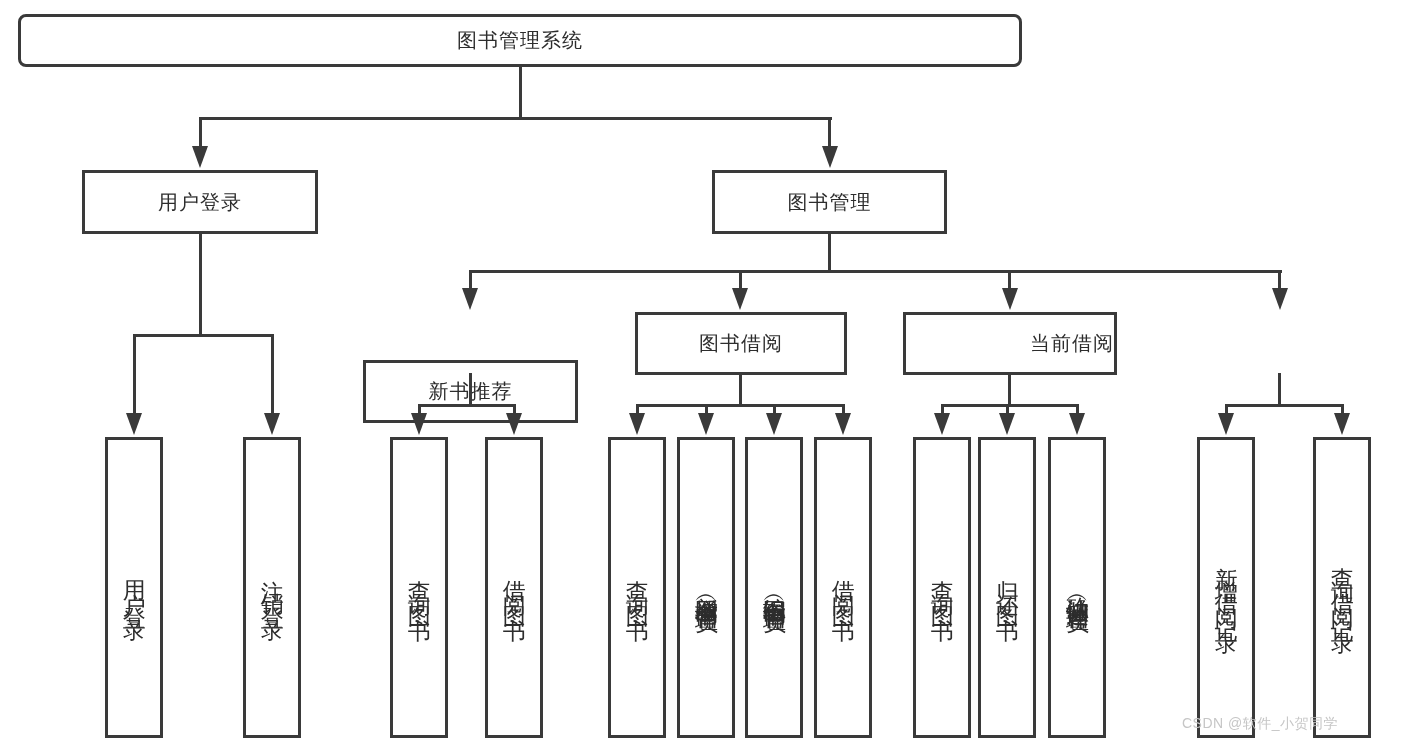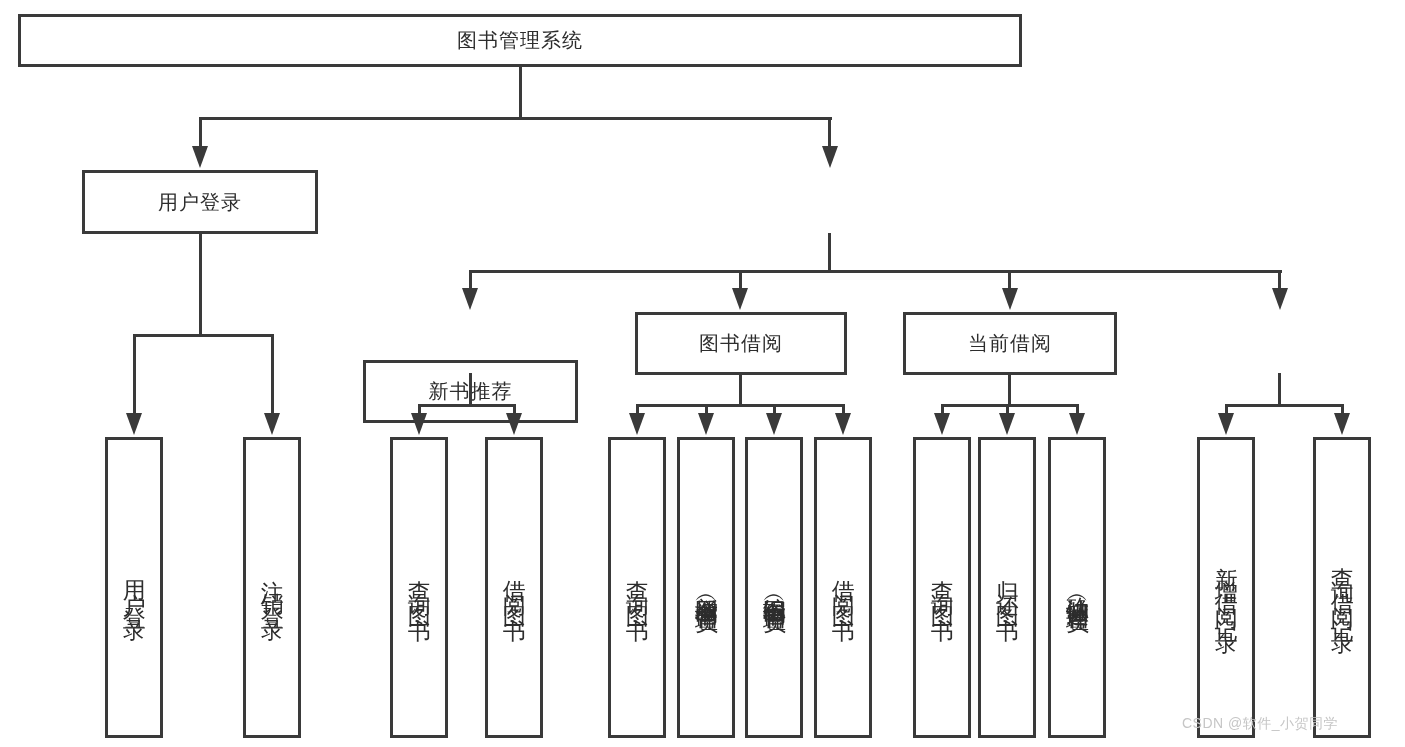--- a/index.html
+++ b/index.html
@@ -61,35 +61,38 @@
     color:var(--watermark);
     z-index:6;
     white-space:nowrap;
   }
 </style>
 </head>
 <body>
 
 <div id="stage">
 
-  <div class="box" style="left:18px;top:14px;width:1004px;height:53px;">
+  <div class="box" style="left:18px;top:14px;width:1004px;height:53px;border-radius:8px;">
     <span>图书管理系统</span>
   </div>
 
   <div class="box" style="left:82px;top:170px;width:236px;height:64px;">
     <span>用户登录</span>
+  </div>
+  <div class="box" style="left:712px;top:170px;width:235px;height:64px;">
+    <span>图书管理</span>
   </div>
 
   <div class="box" style="left:363px;top:312px;width:215px;height:63px;margin-top:48px;">
     <span>新书推荐</span>
   </div>
   <div class="box" style="left:635px;top:312px;width:212px;height:63px;">
     <span>图书借阅</span>
   </div>
-  <div class="box" style="left:903px;top:312px;width:214px;height:63px;">
+  <div class="box" style="left:903px;top:312px;width:214px;height:63px;justify-content:flex-end;">
     <span>当前借阅</span>
   </div>
 
   <div class="leaf" style="left:105px;">
     <span class="vtext">用户登录</span>
   </div>
   <div class="leaf" style="left:243px;">
     <span class="vtext">注销登录</span>
   </div>
 

